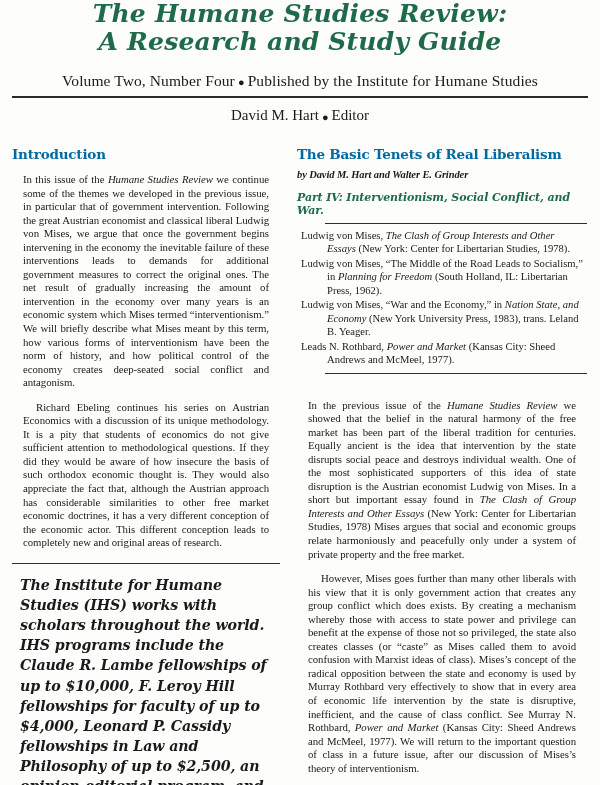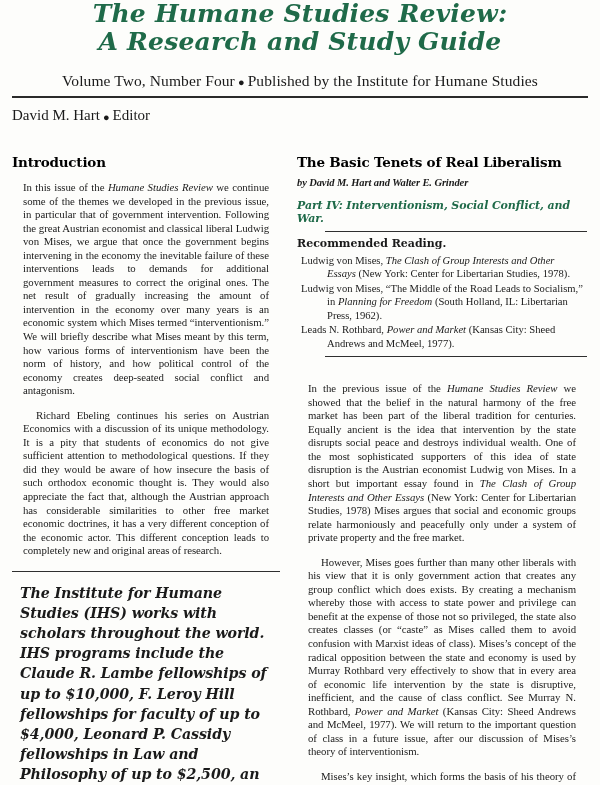--- a/index.html
+++ b/index.html
@@ -52,40 +52,40 @@
     font-size: 11px;
     vertical-align: middle;
     padding: 0 3px;
   }
   .rule-full {
     border: 0;
     border-top: 2.2px solid #2a2a2a;
     margin: 6px 0 0 0;
   }
   .editor-line {
-    text-align: left;
+    text-align: center;
     font-size: 15px;
     margin-top: 9px;
   }
 
   
   .columns {
     display: flex;
     margin-top: 22px;
     gap: 17px;
   }
   .col-left { width: 268px; flex: none; }
   .col-right { width: 290px; flex: none; }
 
   .head-green {
-    color: #000000;
+    color: #0369a1;
     font-family: "DejaVu Serif", "Liberation Serif", serif;
     font-weight: bold;
     font-size: 13.5px;
-    margin: 8px 0 7px 0;
+    margin: 0 0 7px 0;
     letter-spacing: -0.2px;
   }
   .byline {
     font-style: italic;
     font-weight: bold;
     font-size: 10.5px;
     margin: 0 0 11px 0;
     letter-spacing: -0.1px;
   }
   .part-heading {
@@ -192,25 +192,25 @@
 
     <div class="col-right">
 
       <h2 class="head-green">The Basic Tenets of Real Liberalism</h2>
       <div class="byline">by David M. Hart and Walter E. Grinder</div>
 
       <div class="part-heading">Part IV: Interventionism, Social Conflict, and War.</div>
 
       <hr class="rule-indent">
 
-      <div class="rec-heading">Recommended Reading.</div>
 
       <ul class="ref-list">
         <li class="ref-item"><span>Ludwig von Mises, </span><em class="ital">The Clash of Group Interests and Other Essays</em><span> (New York: Center for Libertarian Studies, 1978).</span></li>
         <li class="ref-item"><span>Ludwig von Mises, “The Middle of the Road Leads to Socialism,” in </span><em class="ital">Planning for Freedom</em><span> (South Holland, IL: Libertarian Press, 1962).</span></li>
+        <li class="ref-item"><span>Ludwig von Mises, “War and the Economy,” in </span><em class="ital">Nation State, and Economy</em><span> (New York University Press, 1983), trans. Leland B. Yeager.</span></li>
         <li class="ref-item"><span>Leads N. Rothbard, </span><em class="ital">Power and Market</em><span> (Kansas City: Sheed Andrews and McMeel, 1977).</span></li>
       </ul>
 
       <hr class="rule-indent">
 
       <div class="spacer-sm"></div>
 
       <p class="body"><span>In the previous issue of the </span><em class="ital">Humane Studies Review</em><span> we showed that the belief in the natural harmony of the free market has been part of the liberal tradition for centuries. Equally ancient is the idea that intervention by the state disrupts social peace and destroys individual wealth. One of the most sophisticated supporters of this idea of state disruption is the Austrian economist Ludwig von Mises. In a short but important essay found in </span><em class="ital">The Clash of Group Interests and Other Essays</em><span> (New York: Center for Libertarian Studies, 1978) Mises argues that social and economic groups relate harmoniously and peacefully only under a system of private property and the free market.</span></p>
 
       <p class="body indent"><span>However, Mises goes further than many other liberals with his view that it is only government action that creates any group conflict which does exists. By creating a mechanism whereby those with access to state power and privilege can benefit at the expense of those not so privileged, the state also creates classes (or “caste” as Mises called them to avoid confusion with Marxist ideas of class). Mises’s concept of the radical opposition between the state and economy is used by Murray Rothbard very effectively to show that in every area of economic life intervention by the state is disruptive, inefficient, and the cause of class conflict. See Murray N. Rothbard, </span><em class="ital">Power and Market</em><span> (Kansas City: Sheed Andrews and McMeel, 1977). We will return to the important question of class in a future issue, after our discussion of Mises’s theory of interventionism.</span></p>

